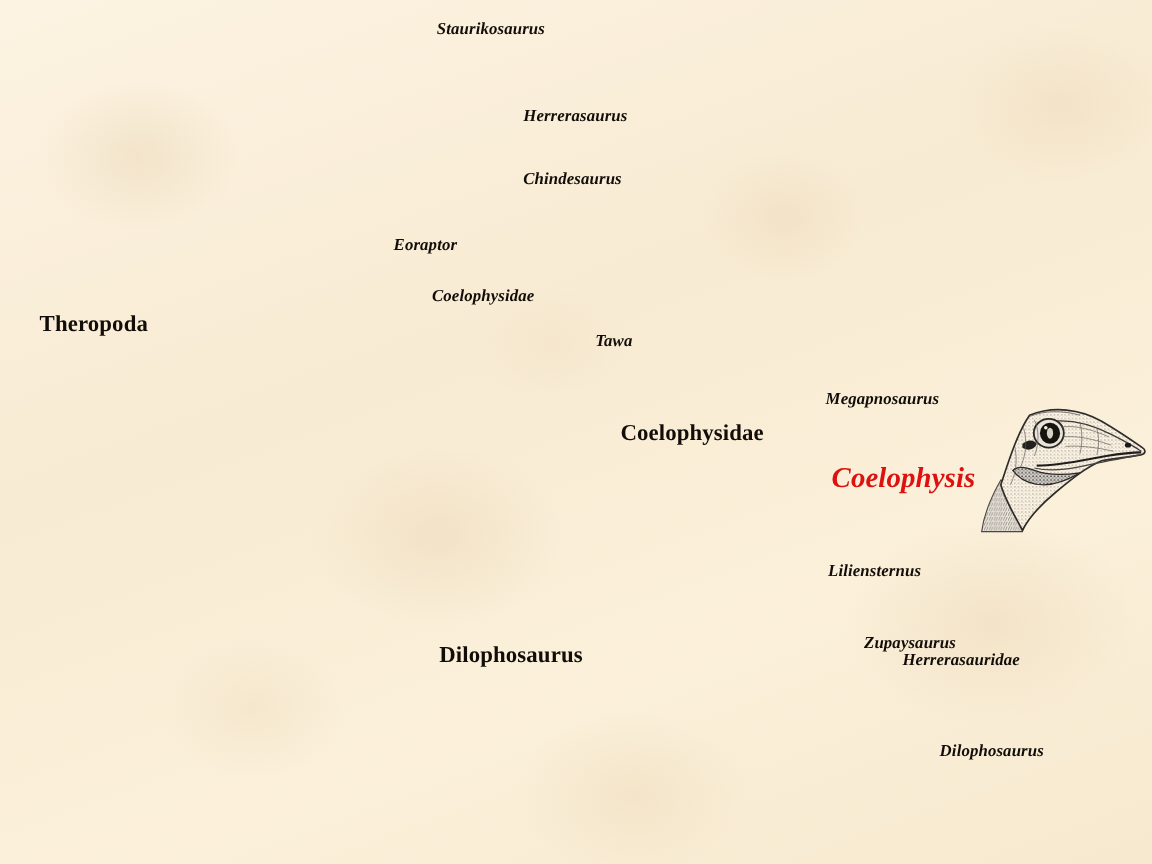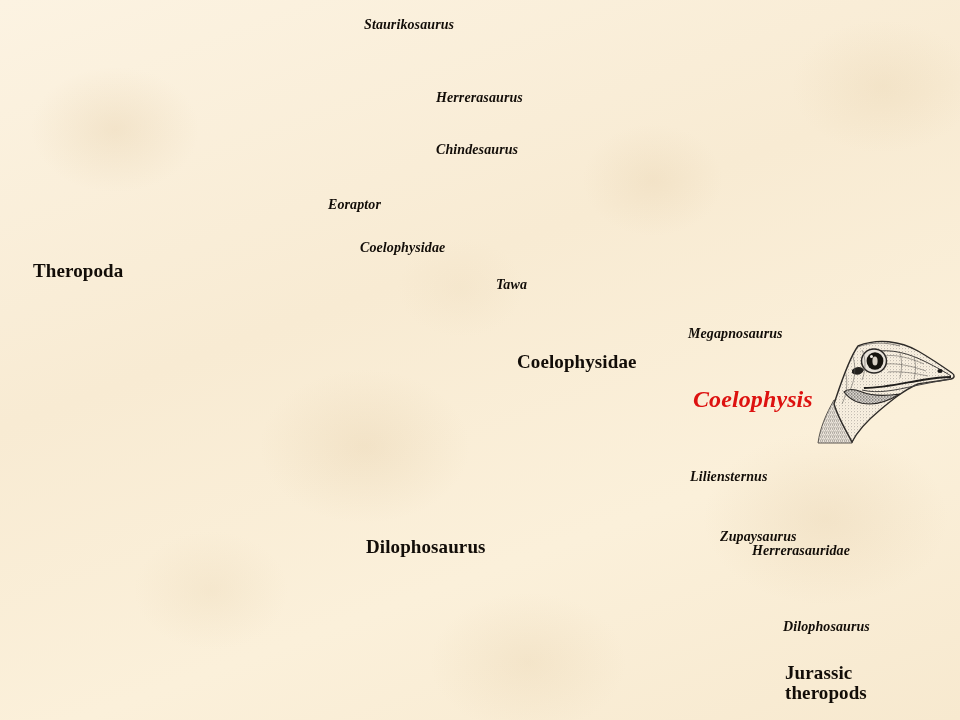--- a/index.html
+++ b/index.html
@@ -213,16 +213,14 @@
   <div class="lbl taxon highlight" style="left:693px; top:387px; font-size:24px;">Coelophysis</div>
 
   <div class="lbl taxon" style="left:690px; top:469px;text-align:right;">Liliensternus</div>
 
   <div class="lbl taxon" style="left:720px; top:501px;margin-top:28px;">Zupaysaurus</div>
 
   <div class="lbl taxon" style="left:752px; top:543px;">Herrerasauridae</div>
 
   <div class="lbl taxon" style="left:783px; top:619px;">Dilophosaurus</div>
 
-  <div class="lbl group" style="left:785px; top:663px;">Jurassic
-theropods</div>
 
 </div>
 
 </body></html>

